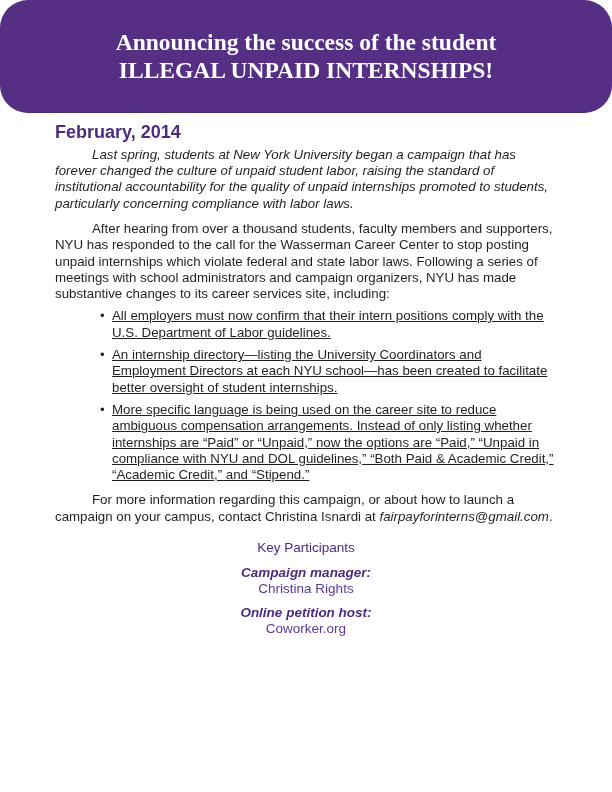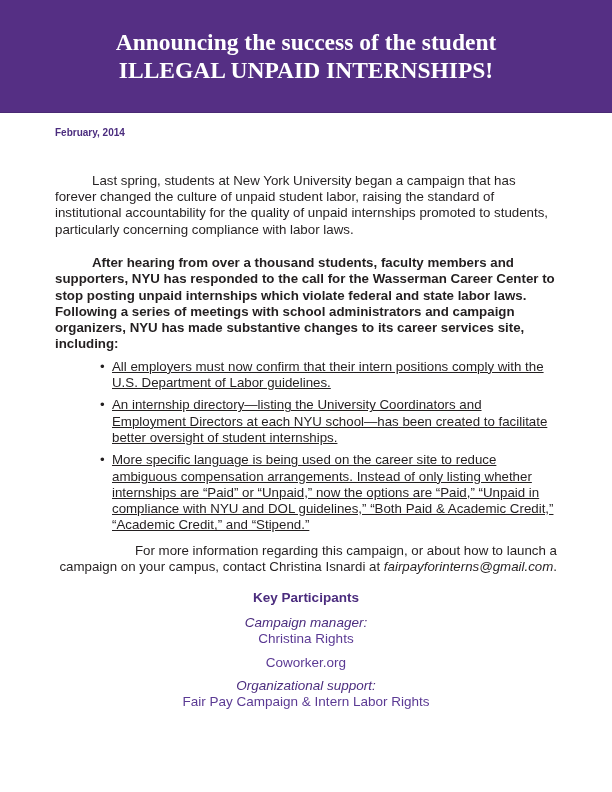--- a/index.html
+++ b/index.html
@@ -14,79 +14,80 @@
   }
   .banner {
     background: #552f84;
     height: 113px;
     display: flex;
     flex-direction: column;
     align-items: center;
     justify-content: center;
     border-bottom: 1px solid #4a2a74;
     box-sizing: border-box;
+    border-radius: 28px;
   }
   .banner-line {
     color: #ffffff;
     font-family: "Liberation Serif", serif;
     font-weight: 700;
     font-size: 23.5px;
     line-height: 28.5px;
     text-align: center;
     white-space: nowrap;
   }
   .content {
     padding: 12px 55px 0 55px;
     font-size: 13.3px;
     line-height: 16.3px;
   }
   .dateline {
     font-weight: 700;
     color: #4b2c7e;
-    font-size: 10px;
+    font-size: 18px;
     line-height: 15.8px;
   }
   .para { margin: 0; text-align: left; }
   .indent { text-indent: 37px; }
-  .para-1 { margin-top: 32px; }
-  .para-2 { margin-top: 17px; font-weight: bold; }
+  .para-1 { margin-top: 6px; font-style: italic; }
+  .para-2 { margin-top: 9px; }
   .bullets {
     margin: 6px 0 0 0;
     padding: 0;
     list-style: none;
   }
   .bullets li {
     position: relative;
     padding-left: 57px;
     margin-bottom: 6px;
     text-decoration: underline;
   }
   .bullets li::before {
     content: "\2022";
     position: absolute;
     left: 45px;
     top: 0;
   }
-  .closing { margin-top: 9px; text-align: right; }
+  .closing { margin-top: 9px; }
   .em { font-style: italic; }
   .participants {
     text-align: center;
     margin-top: 15px;
   }
   .participants-heading {
     color: #4b2c7e;
-    font-weight: 700;
+    font-weight: 400;
     font-size: 13.5px;
     line-height: 16px;
     margin: 0 0 9px 0;
   }
   .entry { margin-bottom: 7px; }
   .entry-label {
     color: #4b2c7e;
-    font-weight: 400;
+    font-weight: 700;
     font-style: italic;
     font-size: 13.5px;
     line-height: 16px;
   }
   .entry-value {
     color: #5b3a94;
     font-size: 13.5px;
     line-height: 16.5px;
   }
 </style>
@@ -120,23 +121,20 @@
 
     <section class="participants">
       <h2 class="participants-heading">Key Participants</h2>
 
       <div class="entry">
         <div class="entry-label">Campaign manager:</div>
         <div class="entry-value">Christina Rights</div>
       </div>
 
       <div class="entry">
+        <div class="entry-label">Online petition host:</div>
         <div class="entry-value">Coworker.org</div>
       </div>
 
-      <div class="entry">
-        <div class="entry-label">Organizational support:</div>
-        <div class="entry-value">Fair Pay Campaign &amp; Intern Labor Rights</div>
-      </div>
     </section>
 
   </main>
 </div>
 
 </body></html>

